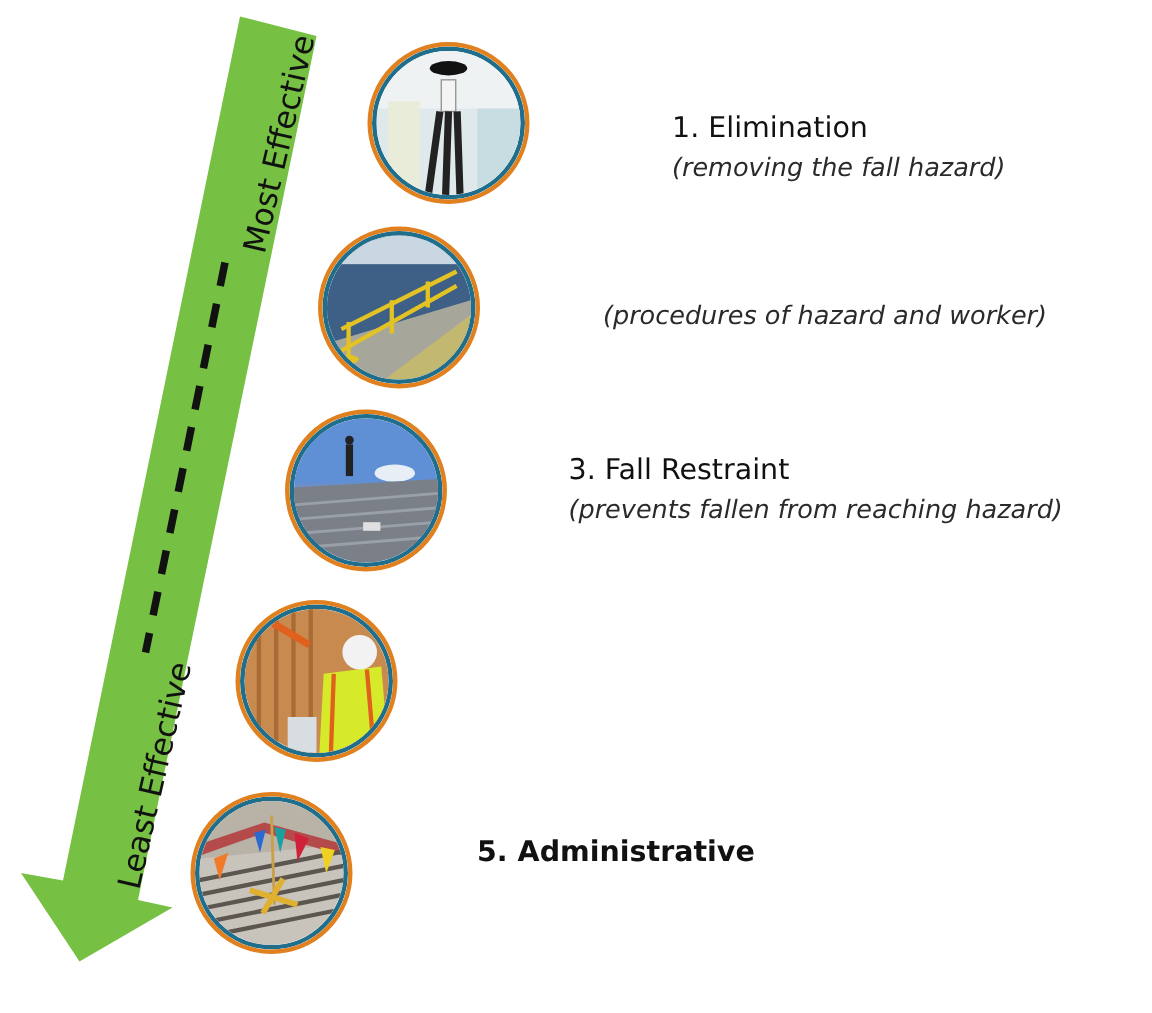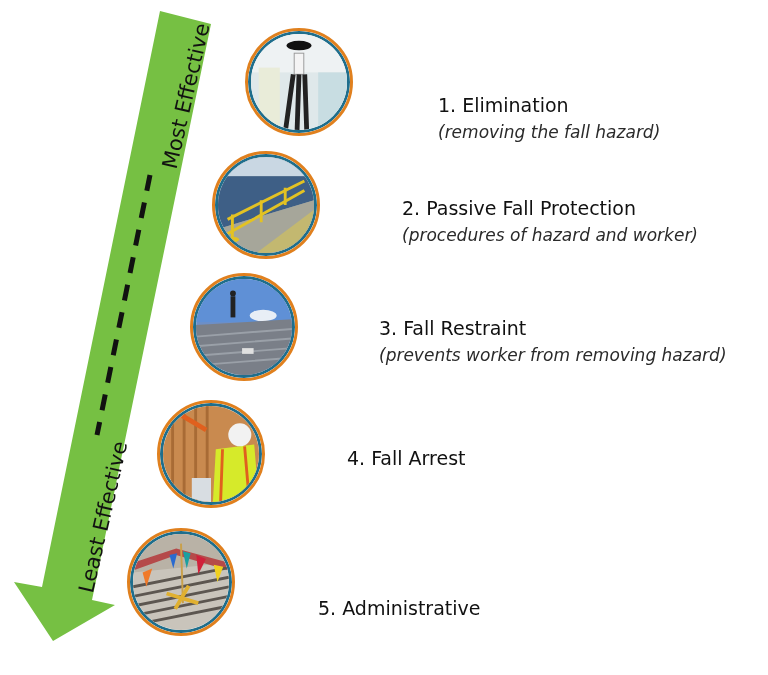--- a/index.html
+++ b/index.html
@@ -85,94 +85,92 @@
         <rect width="100" height="100" fill="#dfe8ea"></rect>
         <rect x="0" y="0" width="100" height="40" fill="#eef2f3"></rect>
         <rect x="8" y="35" width="22" height="65" fill="#e9ecd9"></rect>
         <rect x="70" y="40" width="30" height="60" fill="#c8dde2"></rect>
         <ellipse cx="50" cy="12" rx="13" ry="5" fill="#111"></ellipse>
         <rect x="45" y="20" width="10" height="22" fill="#f4f4f4" stroke="#999" stroke-width="1"></rect>
         <path d="M44 42 L36 100 M50 42 L48 100 M56 42 L58 100" stroke="#222" stroke-width="5" fill="none"></path>
       </svg>
     </div>
   </div>
-  <div class="item-text" style="left:438px; top:73px;margin-top:20px;">
+  <div class="item-text" style="left:448px; top:73px;">
     <div class="item-title">1. Elimination</div>
     <div class="item-sub">(removing the fall hazard)</div>
   </div>
 
   <div class="circle" style="left:212px; top:151px;">
     <div class="circle-inner">
       <svg viewBox="0 0 100 100">
         <rect width="100" height="100" fill="#8a9aa6"></rect>
         <rect x="0" y="0" width="100" height="20" fill="#c9d7e3"></rect>
         <polygon points="0,20 100,20 100,45 0,75" fill="#3e5f86"></polygon>
         <polygon points="0,75 100,45 100,100 0,100" fill="#a6a69a"></polygon>
         <polygon points="40,100 100,55 100,100" fill="#c3b870"></polygon>
         <path d="M10 80 L90 35 M10 65 L90 25" stroke="#e3c223" stroke-width="3" fill="none"></path>
         <path d="M15 60 L15 85 M45 45 L45 68 M70 32 L70 50" stroke="#e3c223" stroke-width="3"></path>
         <ellipse cx="15" cy="86" rx="7" ry="3" fill="#e3c223"></ellipse>
       </svg>
     </div>
   </div>
   <div class="item-text" style="left:402px; top:196px;">
-    <div class="item-title">2. Passive Fall Protection</div>
     <div class="item-sub">(procedures of hazard and worker)</div>
   </div>
 
   <div class="circle" style="left:190px; top:273px;">
     <div class="circle-inner">
       <svg viewBox="0 0 100 100">
         <rect width="100" height="100" fill="#6d8fc7"></rect>
         <rect x="0" y="0" width="100" height="45" fill="#5f90d6"></rect>
         <ellipse cx="70" cy="38" rx="14" ry="6" fill="#e8eef6"></ellipse>
         <polygon points="0,48 100,42 100,100 0,100" fill="#7a7f88"></polygon>
         <path d="M0 60 L100 52 M0 70 L100 62 M0 80 L100 72 M0 90 L100 82" stroke="#9aa0a8" stroke-width="2"></path>
         <rect x="36" y="18" width="5" height="22" fill="#222"></rect>
         <circle cx="38.5" cy="15" r="3" fill="#222"></circle>
         <rect x="48" y="72" width="12" height="6" fill="#e0e0e0"></rect>
       </svg>
     </div>
   </div>
-  <div class="item-text" style="left:379px; top:316px;">
+  <div class="item-text" style="left:379px; top:301px;">
     <div class="item-title">3. Fall Restraint</div>
-    <div class="item-sub">(prevents worker from removing hazard)</div>
+    <div class="item-sub">(prevents fallen from reaching hazard)</div>
   </div>
 
   <div class="circle" style="left:157px; top:400px;">
     <div class="circle-inner">
       <svg viewBox="0 0 100 100">
         <rect width="100" height="100" fill="#c98a4f"></rect>
         <path d="M10 0 L10 100 M22 0 L22 100 M34 0 L34 100 M46 0 L46 100" stroke="#a86b35" stroke-width="3"></path>
         <polygon points="55,45 95,40 100,100 52,100" fill="#d6ea2a"></polygon>
         <path d="M62 45 L60 100 M85 42 L90 100" stroke="#e0601e" stroke-width="3"></path>
         <circle cx="80" cy="30" r="12" fill="#f2f2f2"></circle>
         <path d="M20 10 L45 25" stroke="#e0601e" stroke-width="5"></path>
         <rect x="30" y="75" width="20" height="25" fill="#d8dde2"></rect>
       </svg>
     </div>
   </div>
   <div class="item-text" style="left:347px; top:446px;">
-    <div class="item-title">4. Fall Arrest</div>
   </div>
 
   <div class="circle" style="left:127px; top:528px;">
     <div class="circle-inner">
       <svg viewBox="0 0 100 100">
         <rect width="100" height="100" fill="#c9c4bb"></rect>
         <polygon points="0,0 100,0 100,30 0,40" fill="#b9b2a6"></polygon>
         <polygon points="0,30 45,15 100,30 100,38 45,22 0,38" fill="#b54a4a"></polygon>
         <path d="M0 55 L100 35 M0 65 L100 45 M0 75 L100 55 M0 85 L100 65 M0 95 L100 75" stroke="#5c5650" stroke-width="3"></path>
         <line x1="50" y1="10" x2="52" y2="72" stroke="#c9a04a" stroke-width="2"></line>
         <path d="M35 62 L68 72 M44 78 L58 54" stroke="#e0b030" stroke-width="4"></path>
         <polygon points="10,40 20,36 14,55" fill="#f07a2a"></polygon>
         <polygon points="38,22 46,20 42,36" fill="#2a6ad0"></polygon>
         <polygon points="52,18 60,20 56,36" fill="#1aa0a0"></polygon>
         <polygon points="66,22 76,26 68,42" fill="#d0203a"></polygon>
         <polygon points="84,32 94,34 88,50" fill="#f0d020"></polygon>
       </svg>
     </div>
   </div>
-  <div class="item-text" style="left:318px; top:596px;">
+  <div class="item-text" style="left:318px; top:556px;font-weight:bold;">
     <div class="item-title">5. Administrative</div>
   </div>
 
 </div>
 
 </body></html>

